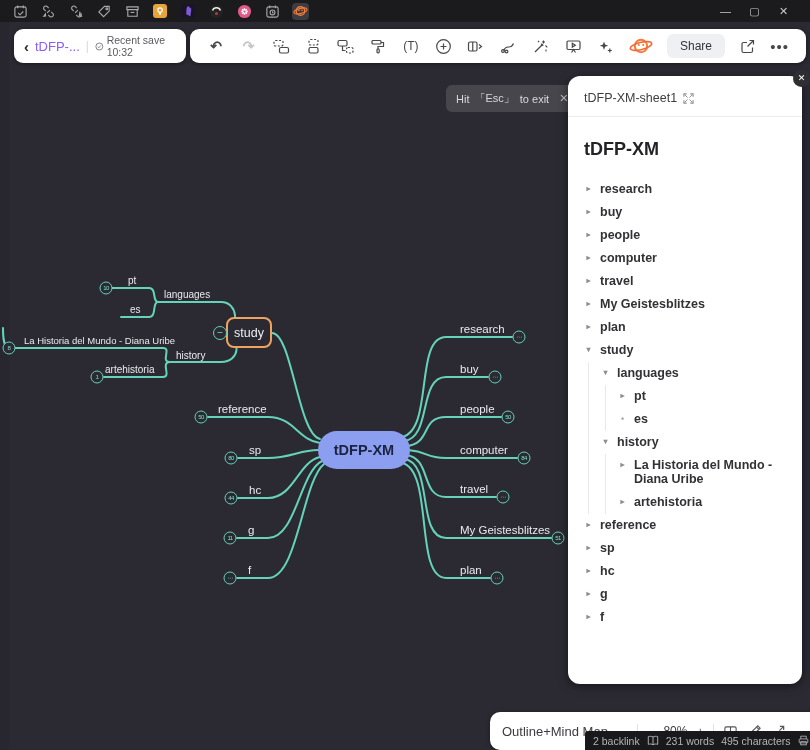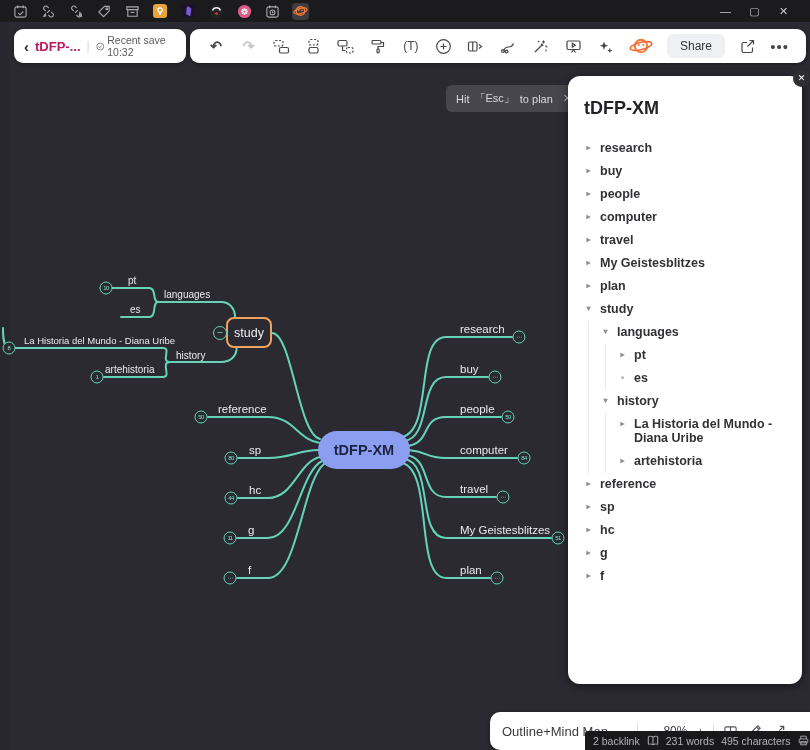--- a/index.html
+++ b/index.html
@@ -15,21 +15,21 @@
   .tb-icon { width:17px; height:17px; display:flex; align-items:center; justify-content:center; }
   .tb-icon svg { display:block; }
   .tb-active { background:#3d3c42; border-radius:4px; padding:1px; }
   .win-controls { margin-left:auto; display:flex; gap:0; }
   .win-btn { width:29px; text-align:center; color:#c9c9cd; font-size:11px; line-height:22px; }
   
   .title-pill { position:absolute; left:14px; top:29px; width:172px; height:34px;
     background:#ffffff; border-radius:9px; display:flex; align-items:center; gap:6px;
     padding:0 10px; z-index:55; box-shadow:0 1px 4px rgba(0,0,0,.45); }
   .back-chevron { font-size:15px; color:#2e2e33; font-weight:bold; line-height:1; }
-  .doc-title { font-size:13px; color:#be185d; font-weight:700; }
+  .doc-title { font-size:13px; color:#8b5cf6; font-weight:400; }
   .pill-divider { color:#d8d8dc; font-size:12px; }
   .save-status { font-size:10.5px; color:#5a5a60; display:flex; align-items:center; gap:3px; }
   .main-bar { position:absolute; left:190px; top:29px; width:616px; height:34px;
     background:#ffffff; border-radius:9px; display:flex; align-items:center;
     padding:0 10px; z-index:55; box-shadow:0 1px 4px rgba(0,0,0,.45); }
   .tool { width:33px; height:28px; display:flex; align-items:center; justify-content:center;
     color:#47474c; font-size:14px; }
   .tool svg { display:block; }
   .tool.disabled { color:#c4c4c9; }
   .share-btn { background:#eef0f3; border-radius:6px; padding:5px 13px; font-size:12px;
@@ -345,25 +345,32 @@
 <div class="map-label small" style="left:130px; top:309px;">es</div>
 <div class="map-label small" style="left:176px; top:355px;">history</div>
 <div class="map-label tiny" style="left:24px; top:340px;">La Historia del Mundo - Diana Uribe</div>
 <span class="badge" style="left:9px; top:348px;">8</span>
 <div class="map-label small" style="left:105px; top:369px;">artehistoria</div>
 <span class="badge" style="left:97px; top:377px;">1</span>
 
 <div class="toast">
   <span>Hit</span>
   <span>「Esc」</span>
-  <span>to plan</span>
+  <span>to exit</span>
   <span class="toast-close">✕</span>
 </div>
 
 <div class="panel">
+  <div class="panel-header">
+    <span>tDFP-XM-sheet1</span>
+    <svg width="11" height="11" viewBox="0 0 12 12" fill="none" stroke="#8d8d92" stroke-width="1.2">
+        <path d="M1 4V1h3M8 1h3v3M11 8v3H8M4 11H1V8"></path>
+        <path d="M2 2l3 3M10 2L7 5M10 10L7 7M2 10l3-3" stroke-width="1"></path>
+      </svg>
+  </div>
   <div class="panel-title">tDFP-XM</div>
   <div class="tree">
     <div class="trow">
         <span class="marker">▸</span>
         <span>research</span>
       </div>
     <div class="trow">
         <span class="marker">▸</span>
         <span>buy</span>
       </div>

